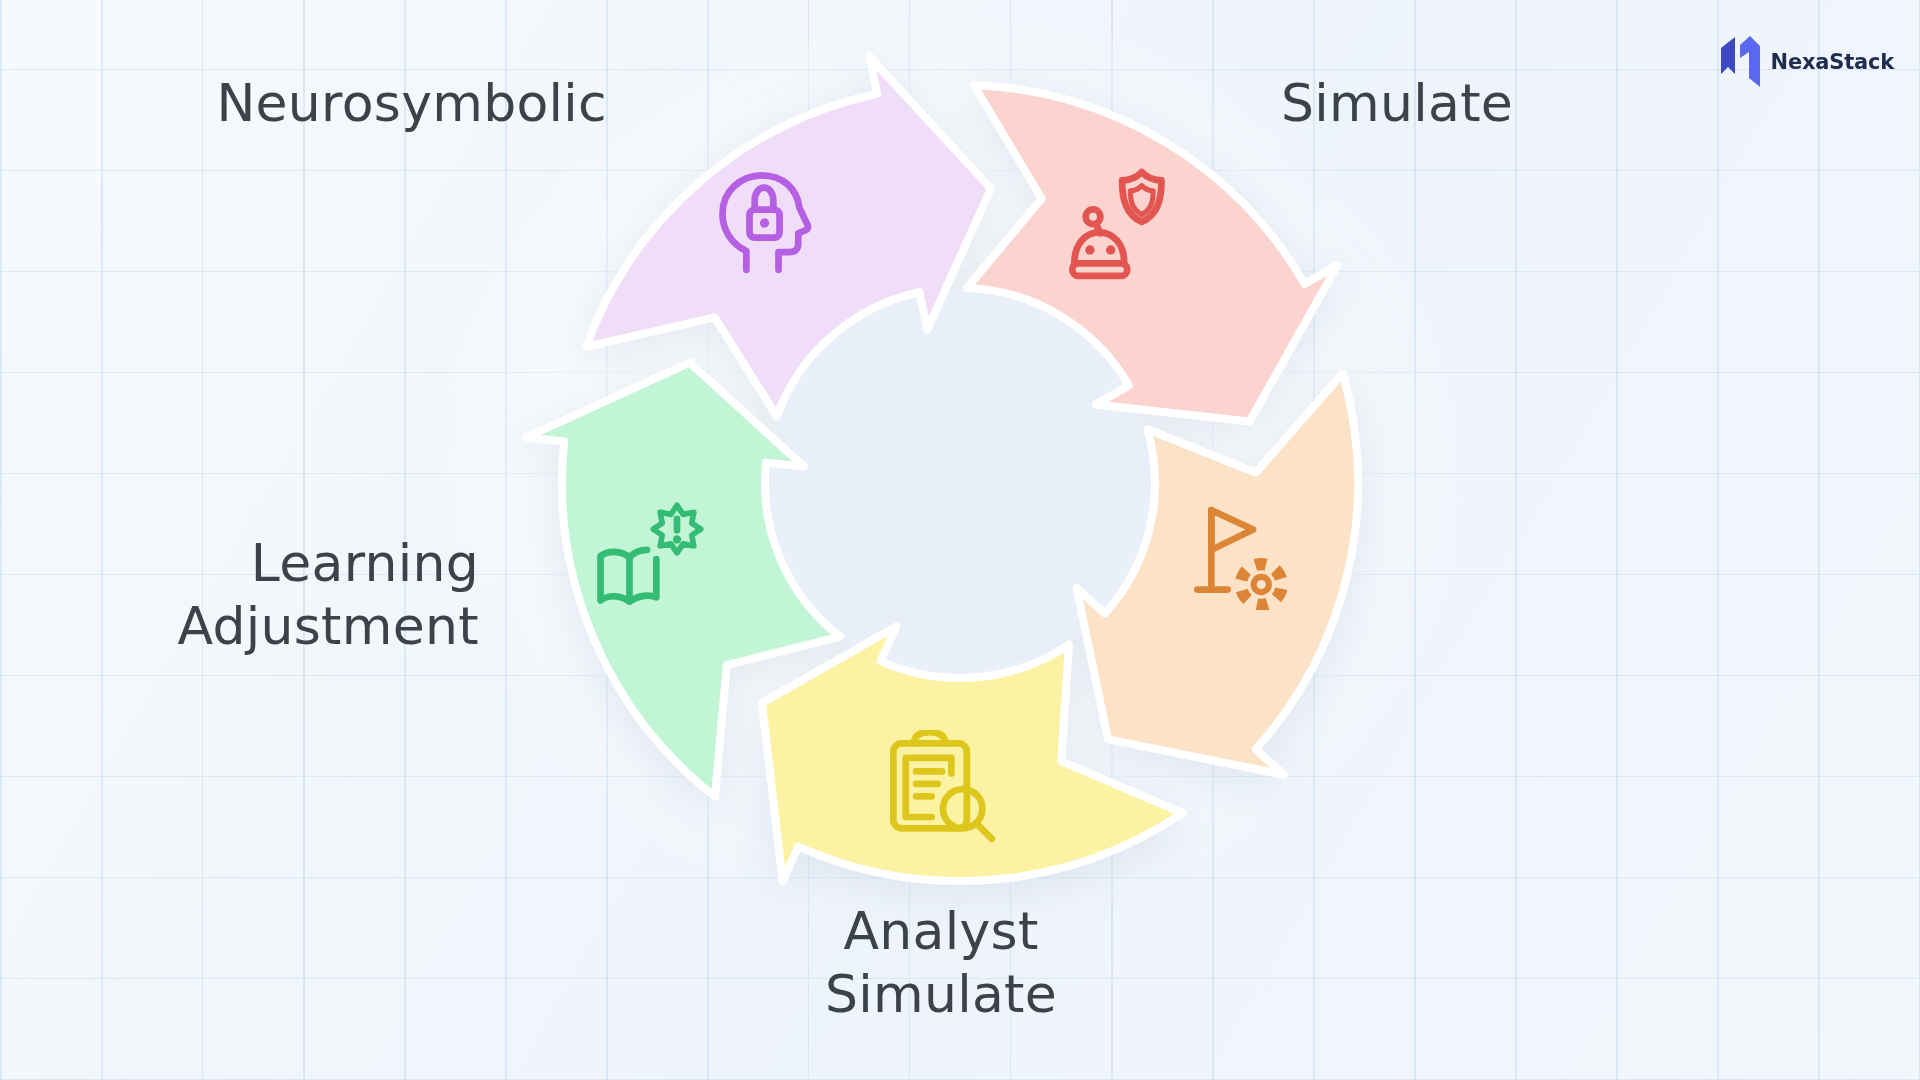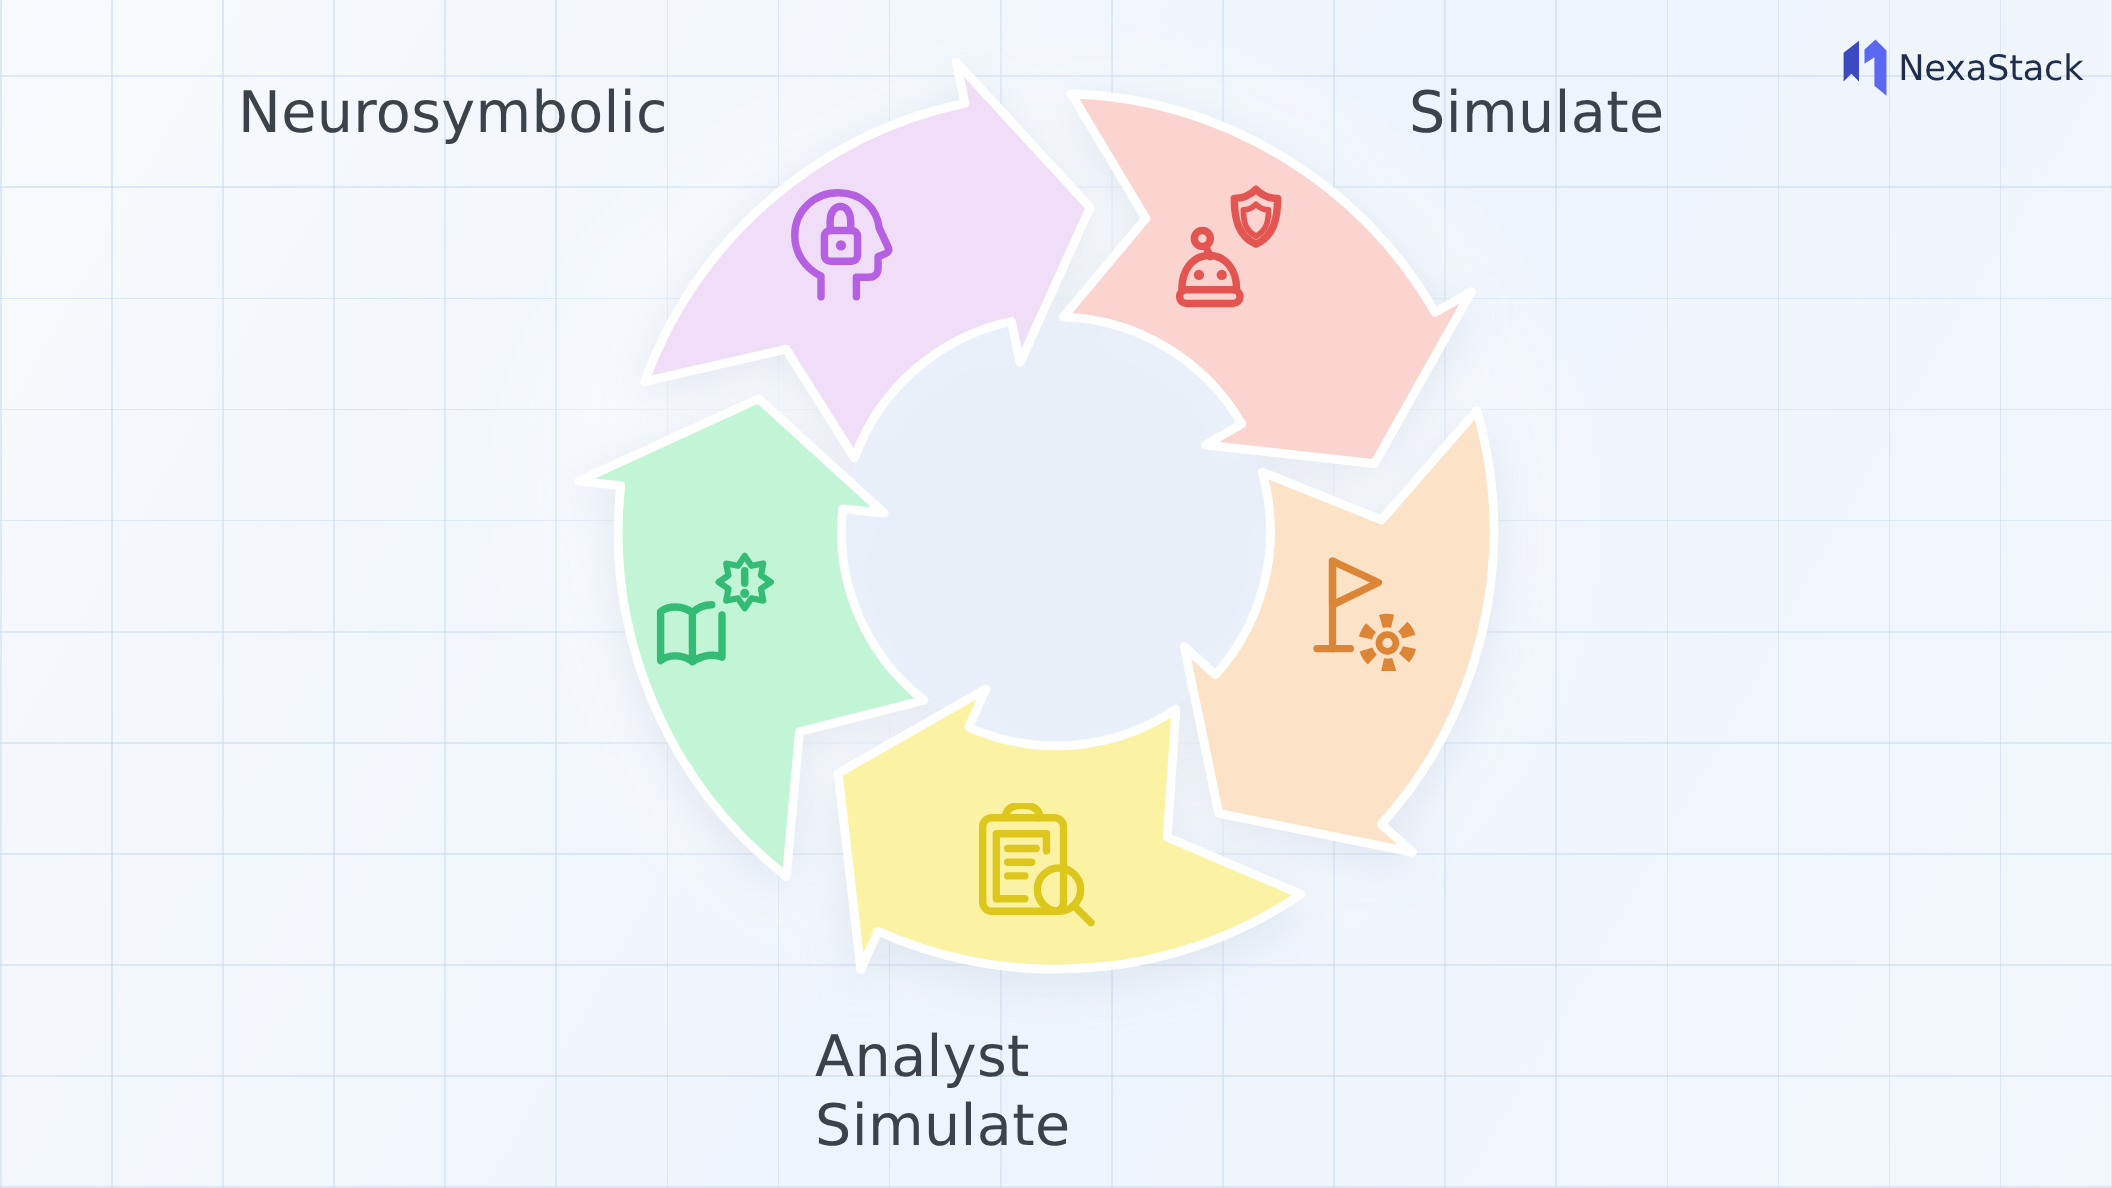--- a/index.html
+++ b/index.html
@@ -17,21 +17,21 @@
     font-weight:500;letter-spacing:.3px;white-space:nowrap;
   }
   .ring{
     position:absolute;left:460px;top:-17px;
     filter:drop-shadow(0 10px 22px rgba(110,135,175,.16));
   }
   .seg{stroke:#ffffff;stroke-width:8;stroke-linejoin:round;}
   .icon{position:absolute;}
   .icon g{fill:none;stroke-width:6.5;stroke-linecap:round;stroke-linejoin:round;}
   .logo{position:absolute;top:34px;right:26px;display:flex;align-items:center;gap:10px;}
-  .logo-text{font-size:32px;font-weight:normal;color:#1e2c4e;letter-spacing:-.2px;}
+  .logo-text{font-size:21px;font-weight:bold;color:#1e2c4e;letter-spacing:-.2px;}
 </style>
 </head>
 <body>
 
 <div class="stage">
 
   <svg class="ring" width="1000" height="1000" viewBox="-500 -500 1000 1000">
     <defs>
       <path id="seg-shape" d="M -386.2 -96.3 A 398 398 0 0 1 -123 -378.5 L -134.7 -414.7 L 0 -296 L -48.5 -149.3 L -60.3 -185.5 A 195 195 0 0 0 -189.2 -47.2 L -261.3 -139 Z"></path>
     </defs>
@@ -101,25 +101,29 @@
 
   <div class="label" style="right:1313px;top:72px;text-align:right">
     <div>Neurosymbolic</div>
   </div>
 
   <div class="label" style="left:1281px;top:72px">
     <div>Simulate</div>
   </div>
 
 
-  <div class="label" style="left:741px;top:930px;width:400px;text-align:left">
+  <div class="label" style="left:741px;top:900px;width:400px;text-align:center">
     <div>Analyst</div>
     <div>Simulate</div>
   </div>
 
+  <div class="label" style="right:1441px;top:532px;text-align:right">
+    <div>Learning</div>
+    <div>Adjustment</div>
+  </div>
 
   <div class="logo">
     <svg width="44" height="56" viewBox="0 0 44 56">
       <polygon points="4,14 18,3 18,40 11,33 4,40" fill="#3c49c0"></polygon>
       <polygon points="23,11 33,2 43,12 43,53 32,44 32,18 23,24" fill="#5a69ef"></polygon>
     </svg>
     <span class="logo-text">NexaStack</span>
   </div>
 
 </div>

